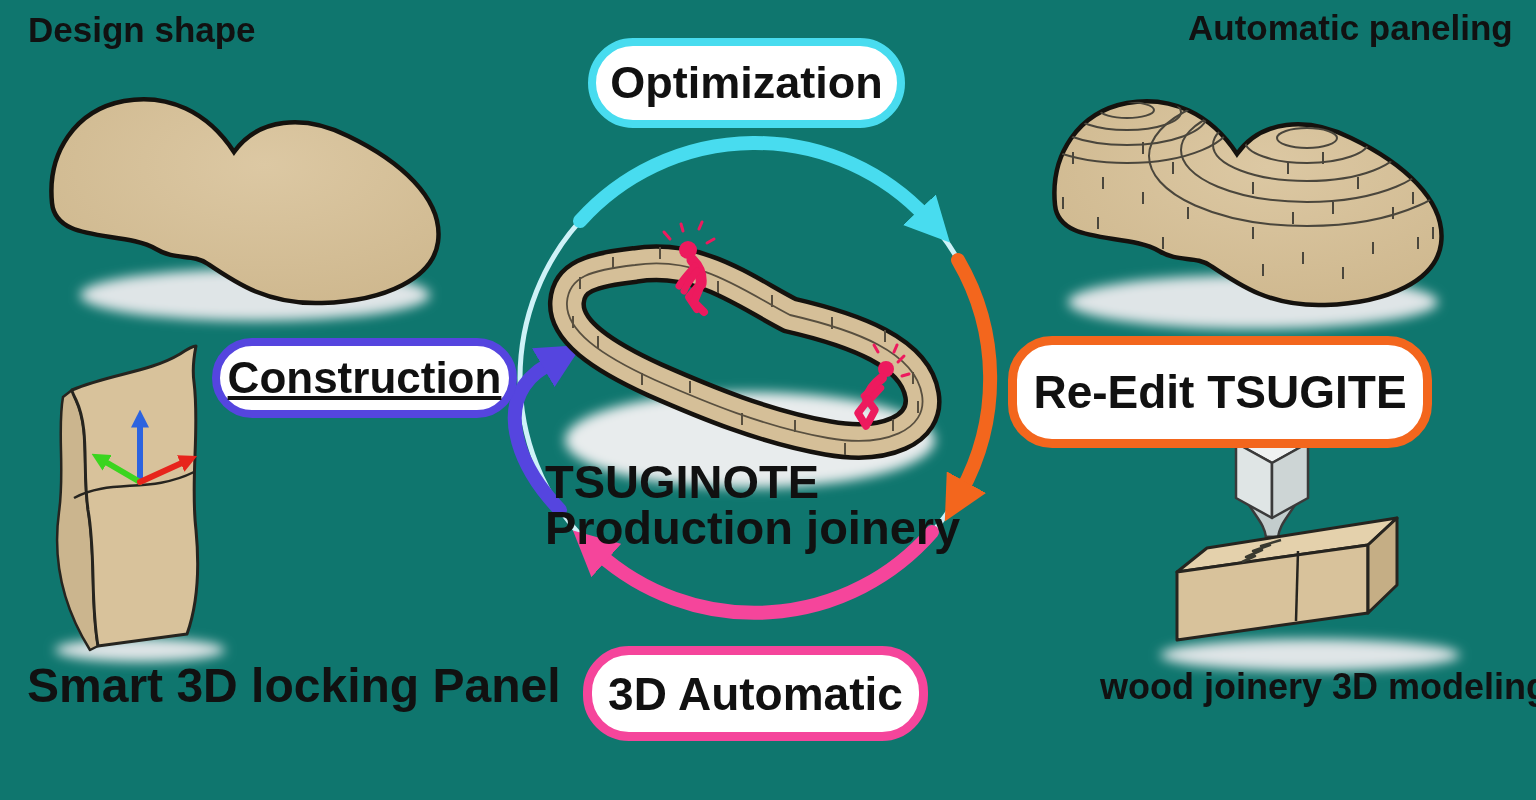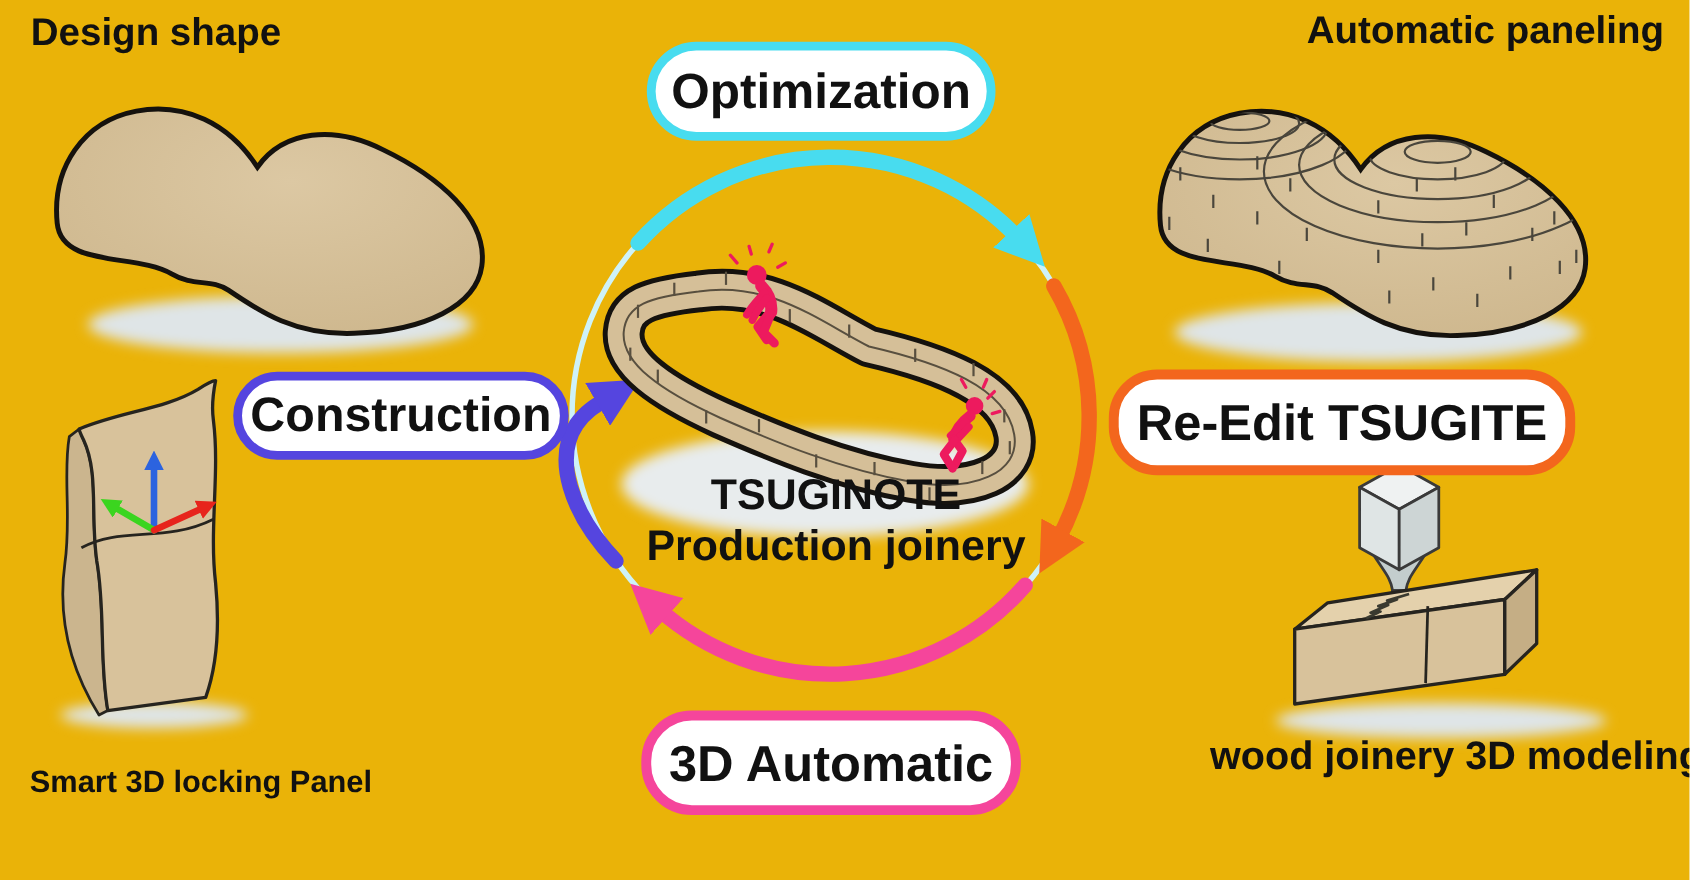--- a/index.html
+++ b/index.html
@@ -1,35 +1,35 @@
 <!DOCTYPE html>
 <html><head>
 <meta charset="utf-8">
 <style>
   html,body{margin:0;padding:0;background:#ffffff;}
   .stage{
-    position:relative;width:1536px;height:800px;background:#eab308;overflow:hidden;
+    position:relative;width:1536px;height:800px;background:#0f766e;overflow:hidden;
     font-family:"Liberation Sans","DejaVu Sans",sans-serif;color:#111;
   }
   svg.art{position:absolute;left:0;top:0;z-index:1;}
   .corner-label{
     position:absolute;z-index:3;font-weight:700;font-size:35px;white-space:nowrap;color:#111;
   }
   .badge{
     position:absolute;z-index:3;display:flex;align-items:center;justify-content:center;
     background:#fff;border-style:solid;border-radius:46px;font-weight:700;color:#111;
     box-sizing:border-box;white-space:nowrap;
   }
   .badge-optimization{left:588px;top:38px;width:317px;height:90px;border-width:8px;font-size:45px;}
   .badge-construction{left:212px;top:338px;width:305px;height:80px;border-width:8px;font-size:44px;border-radius:40px;}
-  .badge-reedit{left:1008px;top:336px;width:424px;height:96px;border-width:9px;font-size:46px;border-radius:44px;}
+  .badge-reedit{left:1008px;top:336px;width:424px;height:112px;border-width:9px;font-size:46px;border-radius:44px;}
   .badge-printing{left:583px;top:646px;width:345px;height:95px;border-width:9px;font-size:46px;}
   .center-title{
-    position:absolute;z-index:2;left:545px;top:428px;width:430px;text-align:center;
-    font-weight:700;font-size:39px;line-height:46px;color:#111;
+    position:absolute;z-index:2;left:545px;top:459px;width:430px;
+    font-weight:700;font-size:47px;line-height:46px;color:#111;
   }
 </style>
 </head>
 <body>
 
 <div class="stage">
 
   <svg class="art" width="1536" height="800" viewBox="0 0 1536 800">
     <defs>
       <radialGradient id="tanGrad" cx="55%" cy="32%" r="80%">
@@ -227,30 +227,30 @@
       </g>
       <path d="M 1242 562 L 1255 556 L 1246 557 L 1262 550 L 1253 551 L 1270 545 L 1261 546 L 1281 540" fill="none" stroke="#3a3a30" stroke-width="2.5" stroke-linejoin="round"></path>
       <line x1="1298" y1="551" x2="1296" y2="621" stroke="#26241f" stroke-width="2.5"></line>
     </g>
   </svg>
 
   <div class="corner-label" style="left:28px;top:10px;">Design shape</div>
 
   <div class="corner-label" style="left:1188px;top:8px;">Automatic paneling</div>
 
-  <div class="corner-label" style="left:27px;top:658px;font-size:28px;margin-top:37px;">Smart 3D locking Panel</div>
+  <div class="corner-label" style="left:27px;top:658px;font-size:48px;">Smart 3D locking Panel</div>
 
   <div class="corner-label" style="left:1100px;top:666px;font-size:36px;">wood joinery 3D modeling</div>
 
   <div class="badge badge-optimization" style="border-color: rgb(72, 220, 239);">Optimization</div>
 
   <div class="badge badge-reedit" style="border-color: rgb(243, 102, 29);">Re-Edit TSUGITE</div>
 
   <div class="badge badge-printing" style="border-color: rgb(245, 69, 155);">3D Automatic</div>
 
-  <div class="badge badge-construction" style="border-color: rgb(85, 69, 223);">Construction</div>
+  <div class="badge badge-construction" style="border-color: rgb(85, 69, 223); text-decoration: underline;">Construction</div>
 
   <div class="center-title">
     <div>TSUGINOTE</div>
     <div>Production joinery</div>
   </div>
 
 </div>
 
 </body></html>

